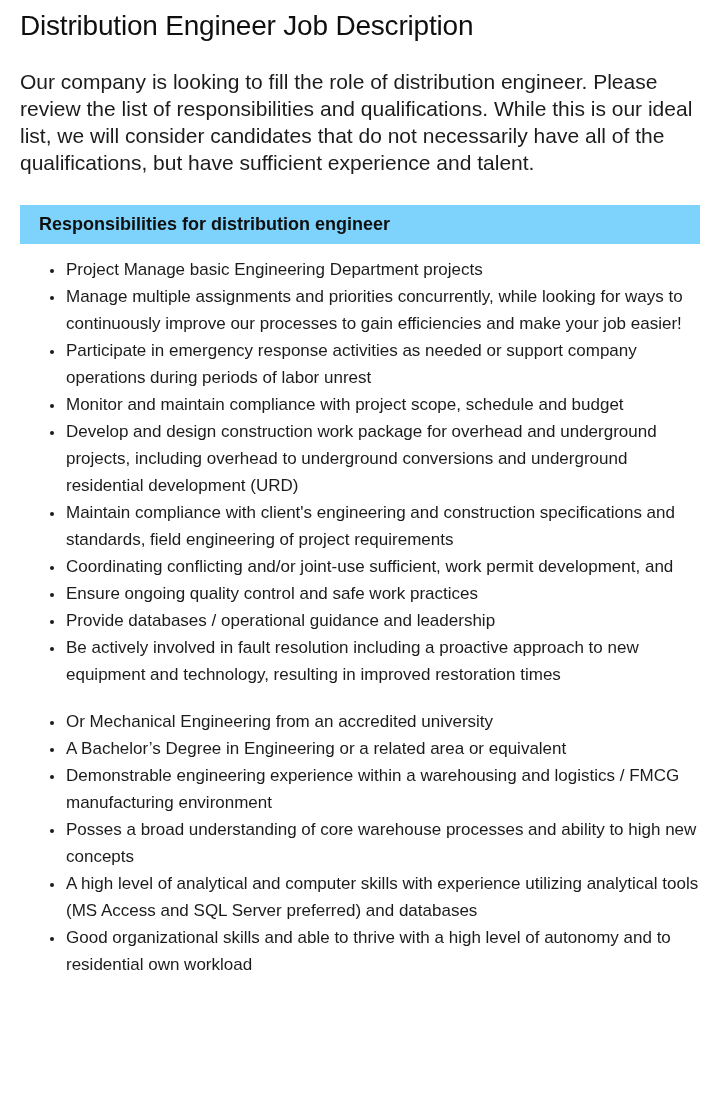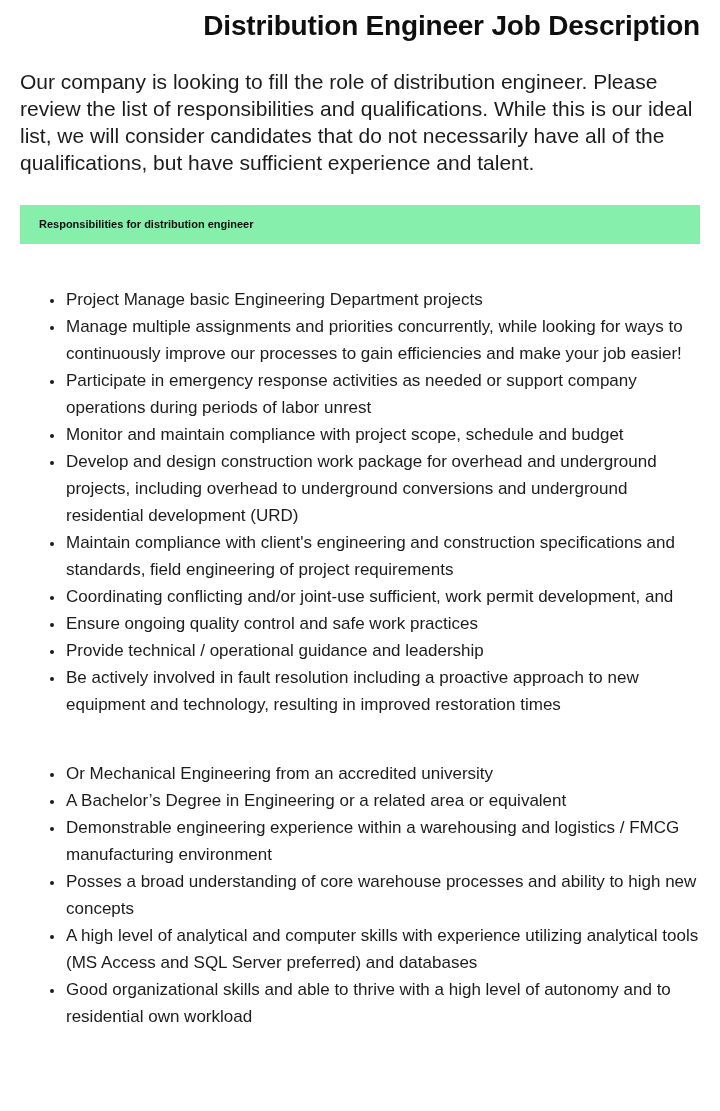--- a/index.html
+++ b/index.html
@@ -11,40 +11,40 @@
     font-family: "Liberation Sans", "DejaVu Sans", sans-serif;
     color: #1c1c1c;
   }
   .page {
     padding: 8px 20px 30px;
   }
   .page-title {
     margin: 0 0 24px;
     font-size: 28px;
     line-height: 36px;
-    font-weight: 700;
-    text-align: right;
+    font-weight: 400;
+    text-align: left;
     color: #0f0f0f;
     letter-spacing: -0.2px;
   }
   .intro {
     margin: 0 0 29px;
     font-size: 21px;
     line-height: 27px;
   }
   .section-bar {
-    background: #86efac;
-    font-size: 11px;
+    background: #7dd3fc;
+    font-size: 18px;
     font-weight: 700;
     line-height: 19px;
     padding: 10px 19px;
     color: #0f0f0f;
   }
   ul.bullet-list {
-    margin: 42px 0 20px;
+    margin: 12px 0 20px;
     padding: 0 0 0 45px;
     font-size: 17px;
     line-height: 27px;
   }
   ul.bullet-list li {
     padding-left: 1px;
   }
   ul.bullet-list li::marker {
     font-size: 13px;
   }
@@ -62,21 +62,21 @@
     <div class="section-bar">Responsibilities for distribution engineer</div>
     <ul class="bullet-list">
         <li>Project Manage basic Engineering Department projects</li>
         <li>Manage multiple assignments and priorities concurrently, while looking for ways to continuously improve our processes to gain efficiencies and make your job easier!</li>
         <li>Participate in emergency response activities as needed or support company operations during periods of labor unrest</li>
         <li>Monitor and maintain compliance with project scope, schedule and budget</li>
         <li>Develop and design construction work package for overhead and underground projects, including overhead to underground conversions and underground residential development (URD)</li>
         <li>Maintain compliance with client's engineering and construction specifications and standards, field engineering of project requirements</li>
         <li>Coordinating conflicting and/or joint-use sufficient, work permit development, and</li>
         <li>Ensure ongoing quality control and safe work practices</li>
-        <li>Provide technical / operational guidance and leadership</li>
+        <li>Provide databases / operational guidance and leadership</li>
         <li>Be actively involved in fault resolution including a proactive approach to new equipment and technology, resulting in improved restoration times</li>
       </ul>
   </section>
 
   <section>
     <ul class="bullet-list">
         <li>Or Mechanical Engineering from an accredited university</li>
         <li>A Bachelor’s Degree in Engineering or a related area or equivalent</li>
         <li>Demonstrable engineering experience within a warehousing and logistics / FMCG manufacturing environment</li>
         <li>Posses a broad understanding of core warehouse processes and ability to high new concepts</li>

